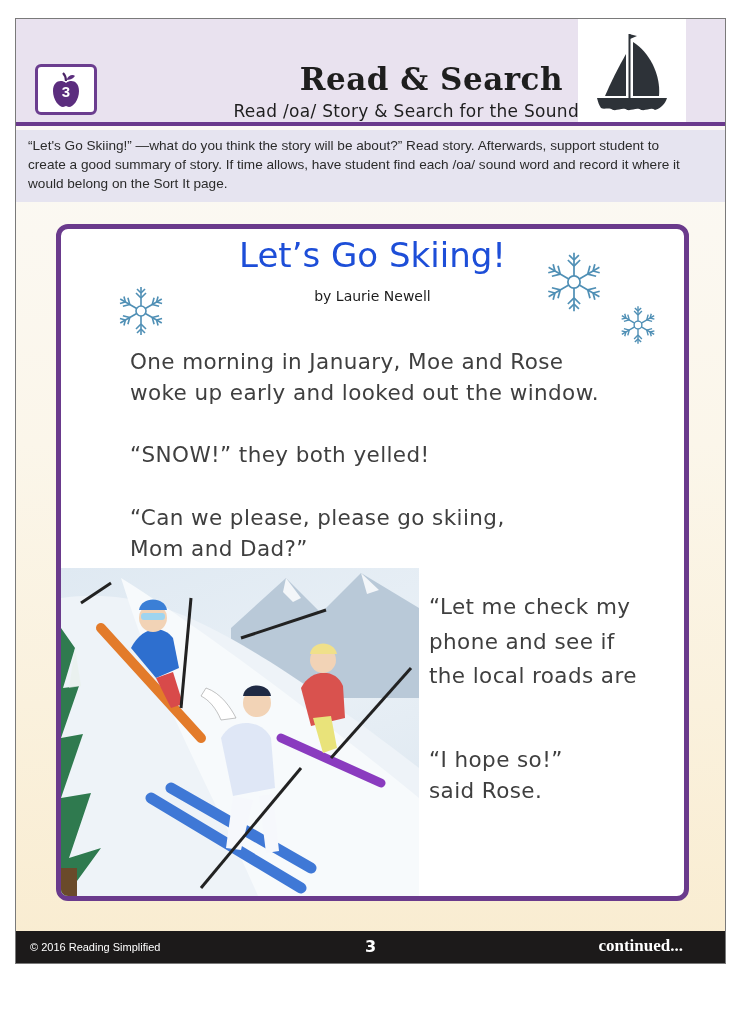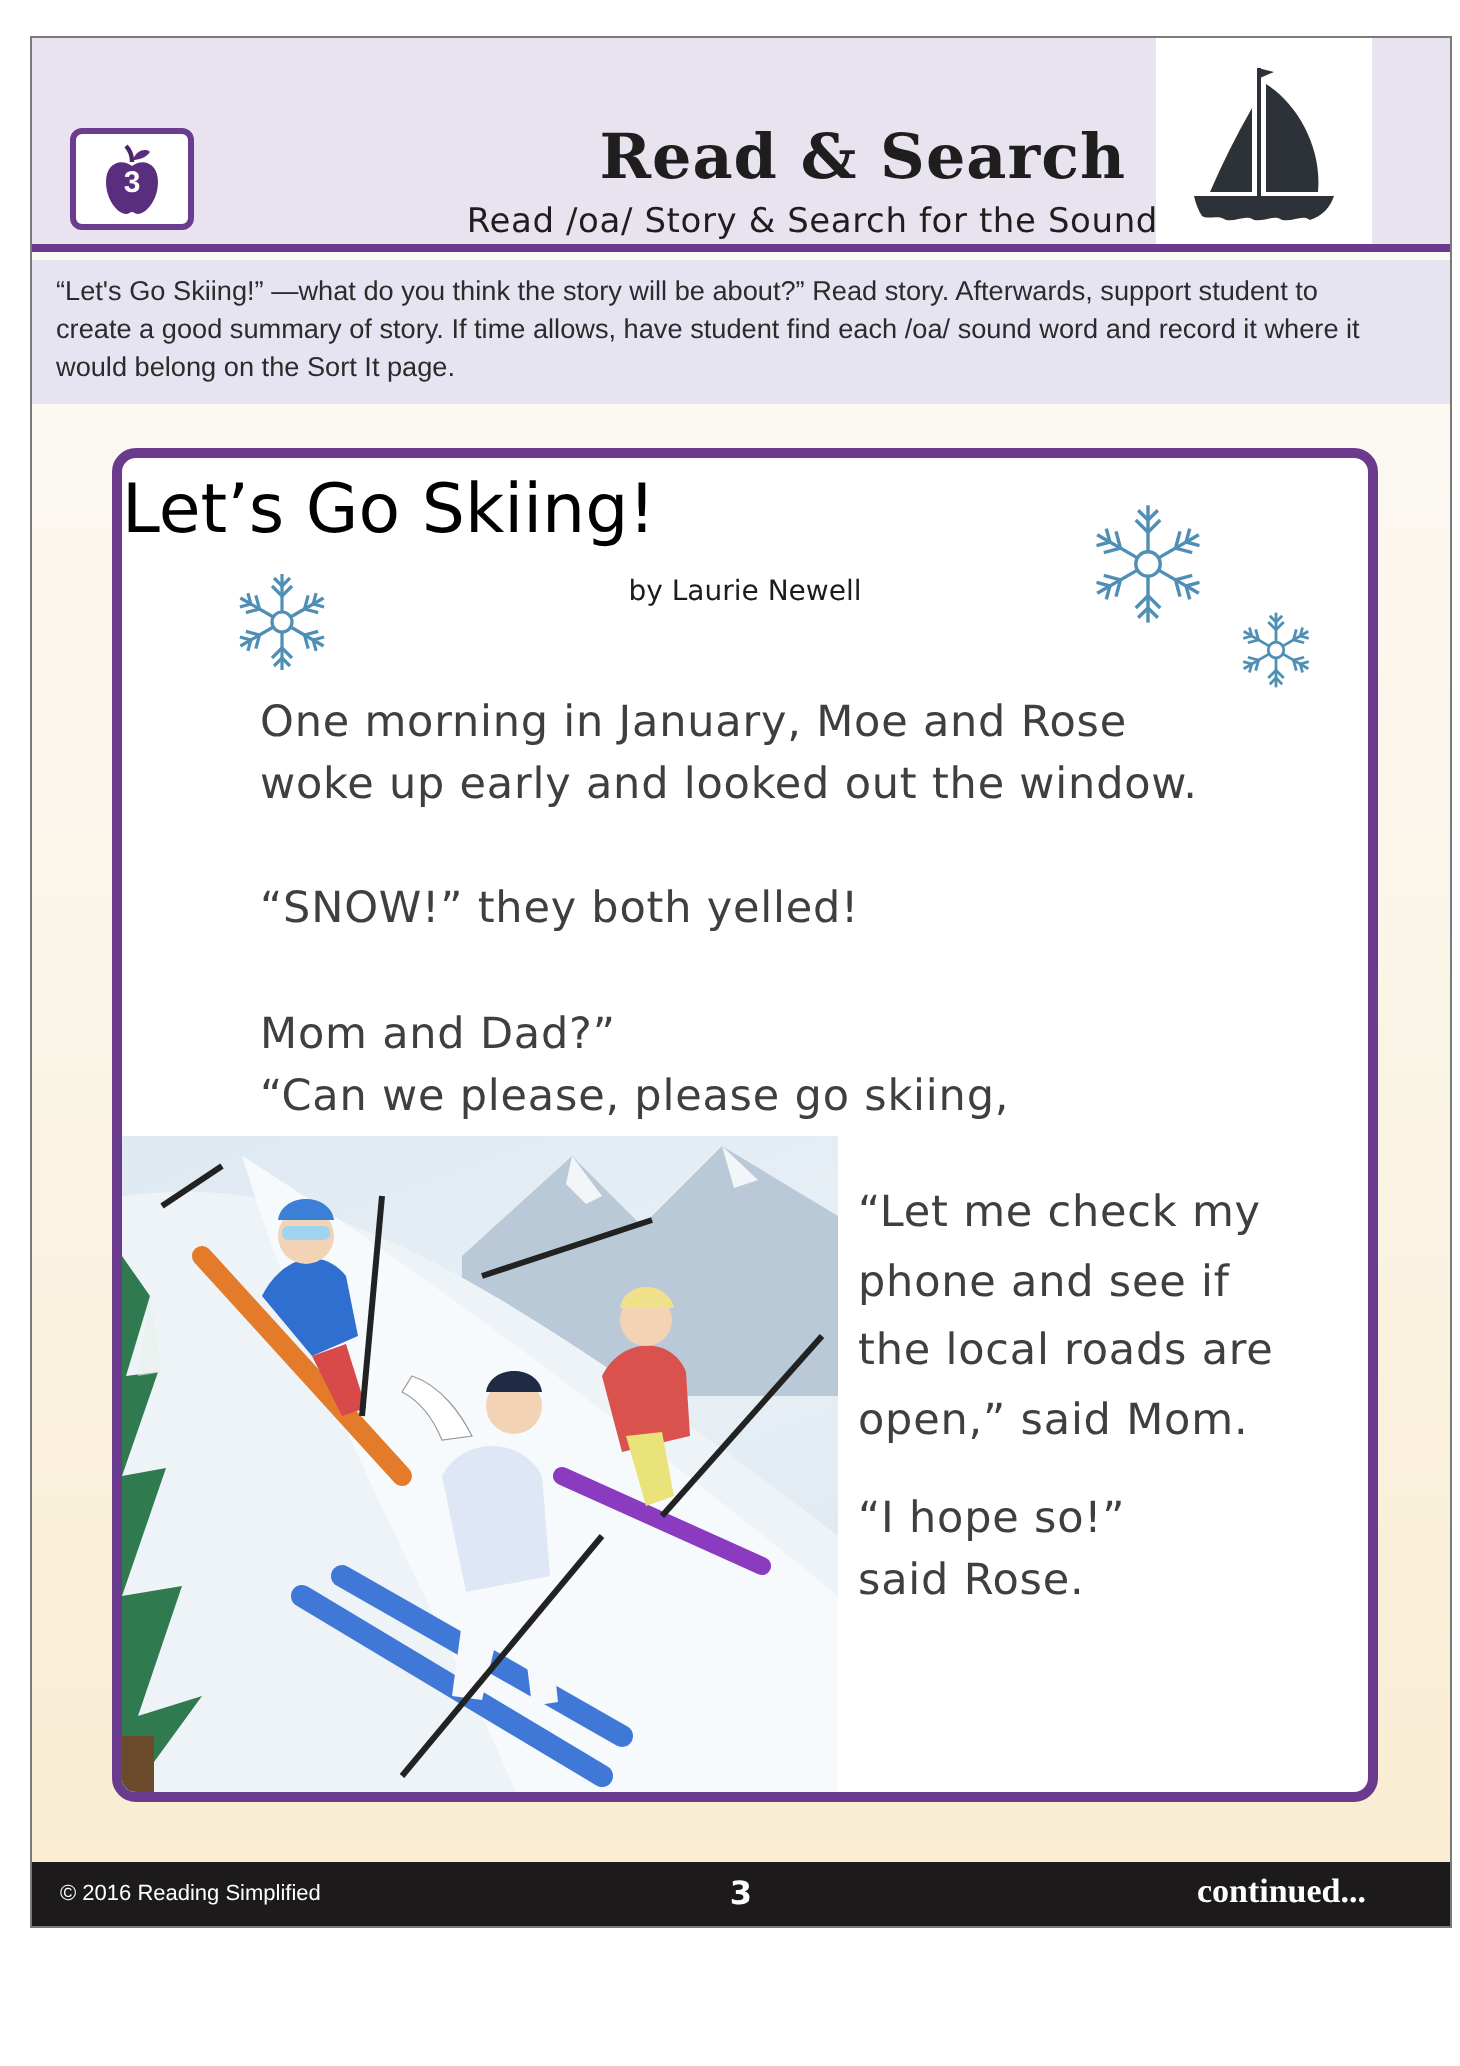--- a/index.html
+++ b/index.html
@@ -48,22 +48,22 @@
       position: absolute; left: 0; top: 111px; width: 100%; height: 72px;
       background: #e6e4f0; padding: 6px 28px 0 12px;
       font-family: "Liberation Sans", sans-serif; font-size: 13.6px; line-height: 19px; color: #2b2b2b;
     }
 
     .story-card {
       position: absolute; left: 40px; top: 205px; width: 633px; height: 677px;
       border: 5px solid #6a3a8c; border-radius: 12px; background: #ffffff; overflow: hidden;
     }
     .story-title {
-      position: absolute; left: 0; right: 0; top: 6px; 
-      font-family: "DejaVu Sans", sans-serif; font-size: 34px; color: #000000;
+      position: absolute; left: 0; right: 0; top: 6px; text-align: center;
+      font-family: "DejaVu Sans", sans-serif; font-size: 34px; color: #1d4ed8;
     }
     .story-author {
       position: absolute; left: 0; right: 0; top: 59px; text-align: center;
       font-family: "DejaVu Sans", sans-serif; font-size: 14px; color: #1c1c1c;
     }
     .flake { position: absolute; }
     .flake svg { display: block; }
 
     .story-text {
       font-family: "DejaVu Sans", sans-serif; font-size: 21.5px; line-height: 31px; color: #3f3f3f;
@@ -186,29 +186,28 @@
 
     <div class="story-text">
       <div class="para" style="top:117px;">
         <div>One morning in January, Moe and Rose</div>
         <div>woke up early and looked out the window.</div>
       </div>
       <div class="para" style="top:210px;">
         <div>“SNOW!” they both yelled!</div>
       </div>
       <div class="para" style="top:273px;">
+        <div>“Can we please, please go skiing,</div>
         <div>Mom and Dad?”</div>
-        <div>“Can we please, please go skiing,</div>
       </div>
 
       <div class="para-side" style="top:361px; line-height:34.5px;">
         <div>“Let me check my</div>
         <div>phone and see if</div>
         <div>the local roads are</div>
-        <div>open,” said Mom.</div>
       </div>
       <div class="para-side" style="top:515px; line-height:31px;">
         <div>“I hope so!”</div>
         <div>said Rose.</div>
       </div>
     </div>
 
     <div class="illustration">
       <svg viewBox="0 0 358 335" preserveAspectRatio="none">
 

